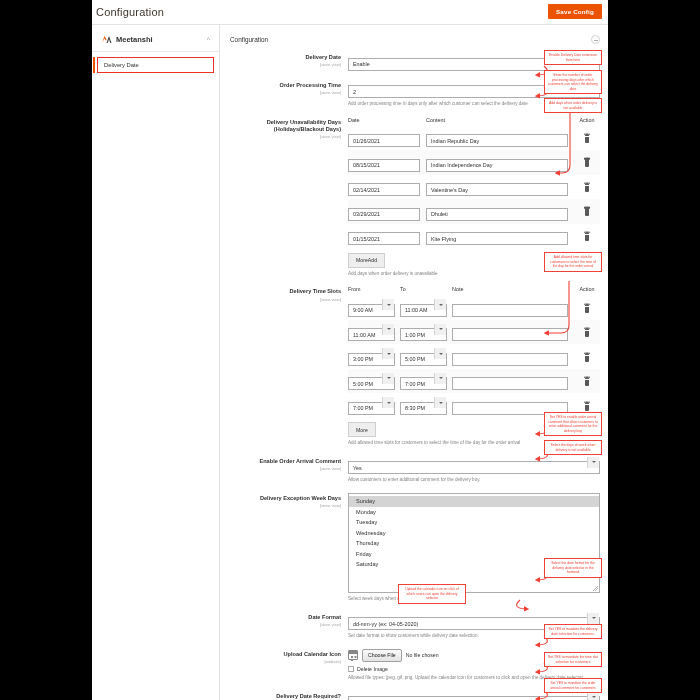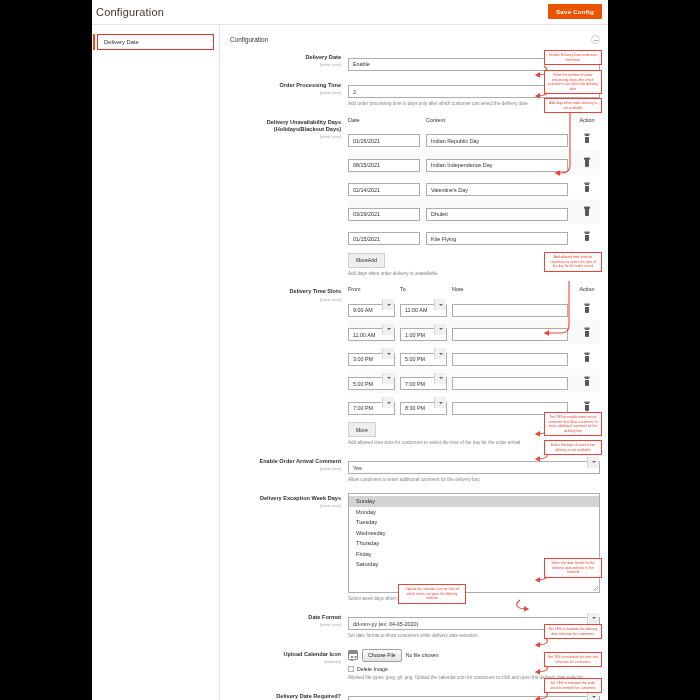--- a/index.html
+++ b/index.html
@@ -222,20 +222,32 @@
 <div class="page">
 
   <div class="topbar">
     <span class="page-title">Configuration</span>
     <button class="save-btn">Save Config</button>
   </div>
 
   <div class="body-wrap">
 
     <div class="sidebar">
+      <div class="brand">
+        <span class="brand-left">
+          <span>
+            <svg class="brand-mark" viewBox="0 0 22 16">
+              <path d="M2 15 L7 1 L11 8 L9.5 10.5 L7 5.5 Z" fill="#eb5202"></path>
+              <path d="M11 15 L16 1 L21 15 L18.5 15 L16 7 L13.5 15 Z" fill="#3b3b3b"></path>
+            </svg>
+          </span>
+          <span class="brand-name">Meetanshi</span>
+        </span>
+        <span class="chev">^</span>
+      </div>
       <div class="side-item">
         <span>Delivery Date</span>
       </div>
     </div>
 
     <div class="content">
 
       <div class="section-head">
         <span class="section-title">Configuration</span>
         <span class="collapse-ico"></span>

